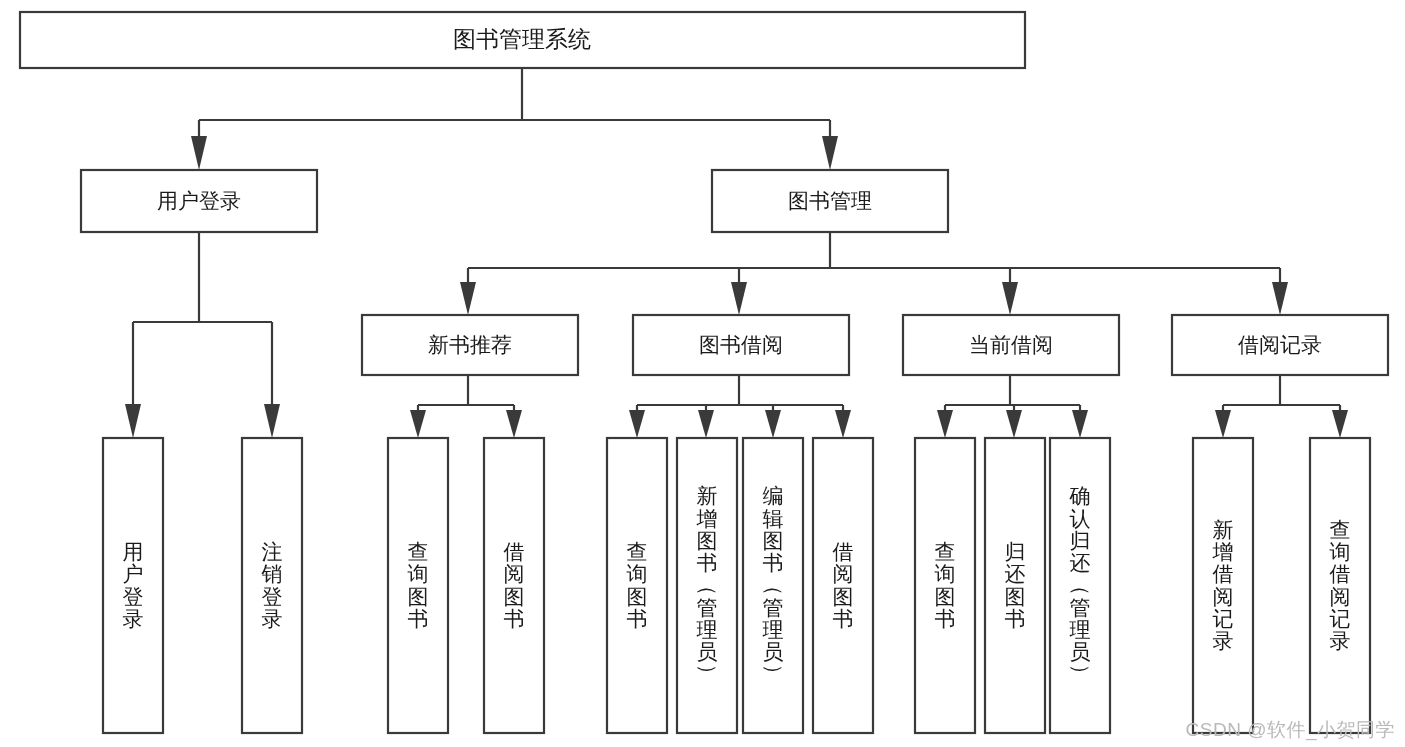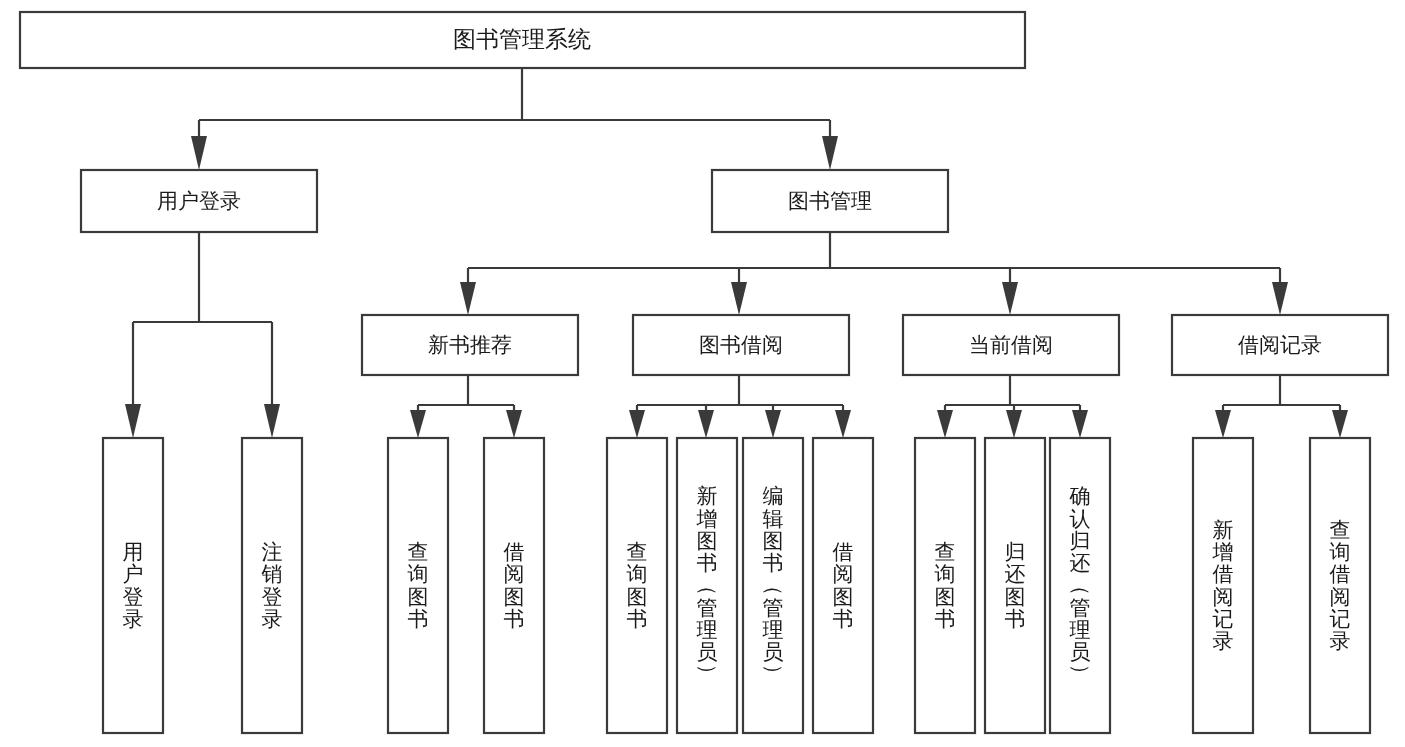--- a/index.html
+++ b/index.html
@@ -303,14 +303,15 @@
 
   <div class="vlabel" style="left:1310px; top:438px; width:60px; height:295px;">
       <span>查</span>
       <span>询</span>
       <span>借</span>
       <span>阅</span>
       <span>记</span>
       <span>录</span>
     </div>
 
+  <div class="watermark">CSDN @软件_小贺同学</div>
 
 </div>
 
 </body></html>

